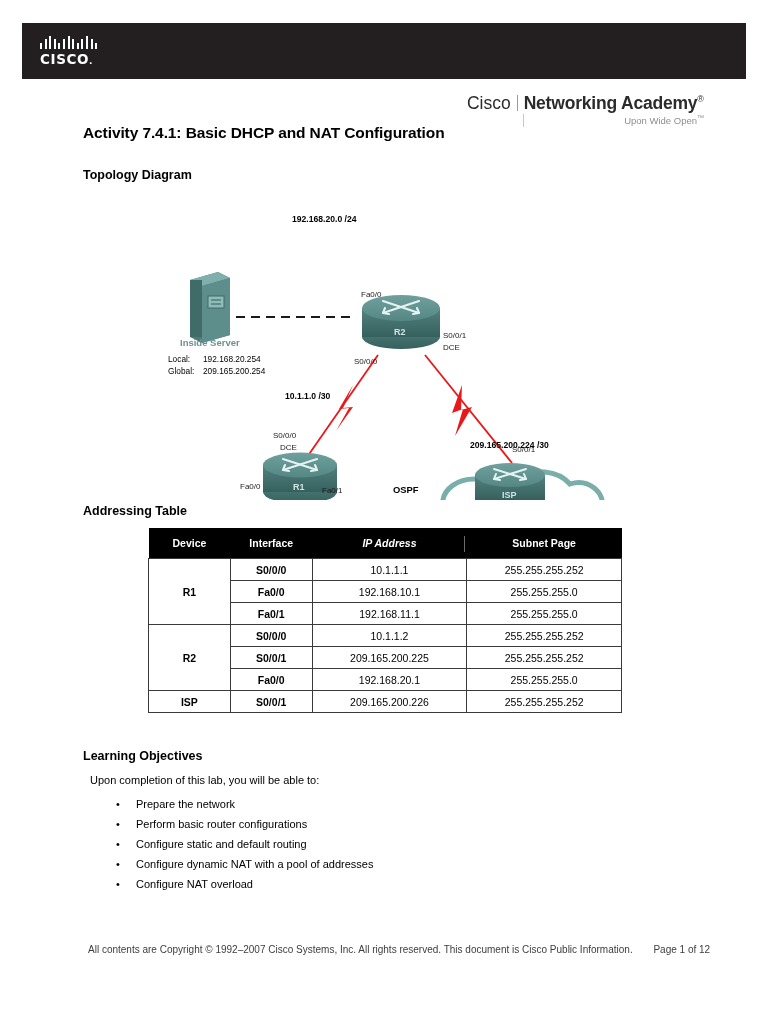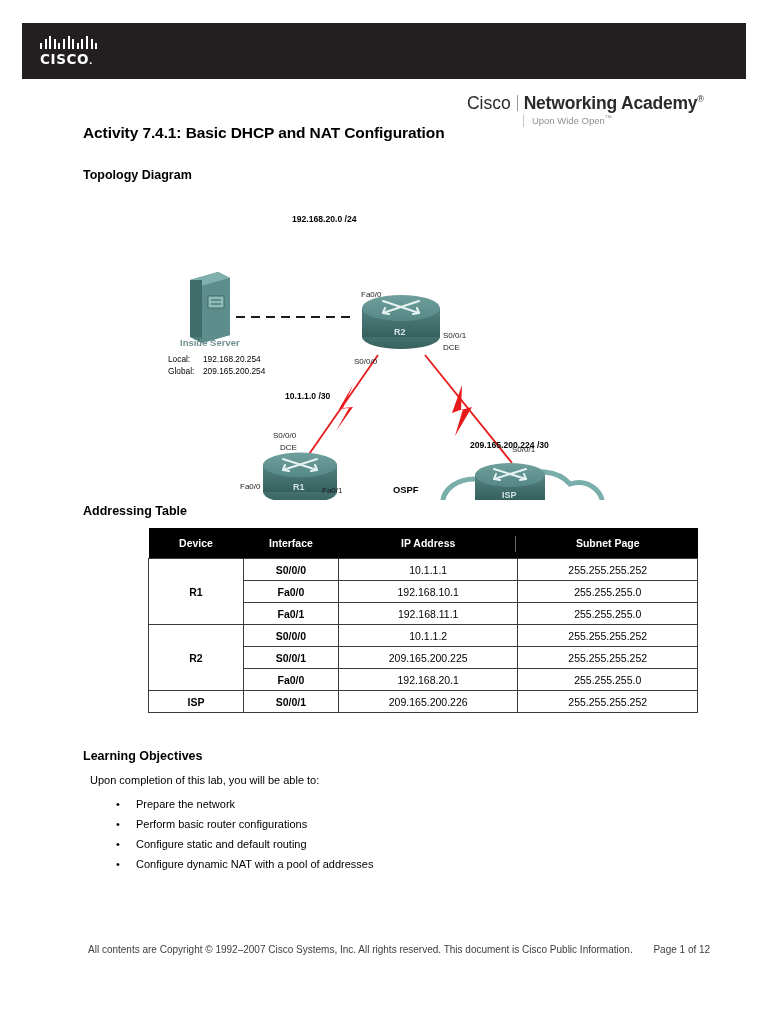--- a/index.html
+++ b/index.html
@@ -43,21 +43,21 @@
     font-size: 13.5px;
     font-weight: bold;
     letter-spacing: 0.6px;
     margin-top: 2px;
   }
 
   
   #academy-logo {
     position: absolute;
     right: 64px; top: 94px;
-    text-align: left;
+    text-align: right;
   }
   #academy-line1 {
     font-size: 17.5px;
     color: #2b2b2b;
     white-space: nowrap;
     line-height: 1.05;
   }
   #academy-cisco { font-weight: normal; }
   #academy-divider {
     display: inline-block;
@@ -136,34 +136,34 @@
     font-family: "Liberation Sans", sans-serif;
     font-size: 9.4px;
     font-weight: bold;
     fill: #000000;
   }
 
   
   #addr-table {
     position: absolute;
     left: 148px; top: 528px;
-    width: 550px;
+    width: 474px;
     border-collapse: collapse;
     font-size: 10.5px;
   }
   #addr-table th {
     background: #000000;
     color: #ffffff;
     font-weight: bold;
     font-size: 10.5px;
     padding: 9px 4px;
     text-align: center;
     border: none;
   }
-  #addr-table th.with-tick { position: relative; }
+  #addr-table th.with-tick { position: relative; font-style: italic; }
   #addr-table th.with-tick::after {
     content: "";
     position: absolute;
     right: 2px; top: 8px;
     width: 1px; height: 16px;
     background: #6a6a6a;
   }
   #addr-table td {
     border: 1px solid #3a3a3a;
     padding: 4.5px 4px;
@@ -458,18 +458,19 @@
     </tr>
   </tbody>
 </table>
 
 <div id="objectives-intro">Upon completion of this lab, you will be able to:</div>
 <ul id="objectives-list">
   <li>Prepare the network</li>
   <li>Perform basic router configurations</li>
   <li>Configure static and default routing</li>
   <li>Configure dynamic NAT with a pool of addresses</li>
+  <li>Configure NAT overload</li>
 </ul>
 
 <div id="footer">
   <span>All contents are Copyright © 1992–2007 Cisco Systems, Inc. All rights reserved. This document is Cisco Public Information.</span>
   <span id="footer-page">Page 1 of 12</span>
 </div>
 
 </body></html>

